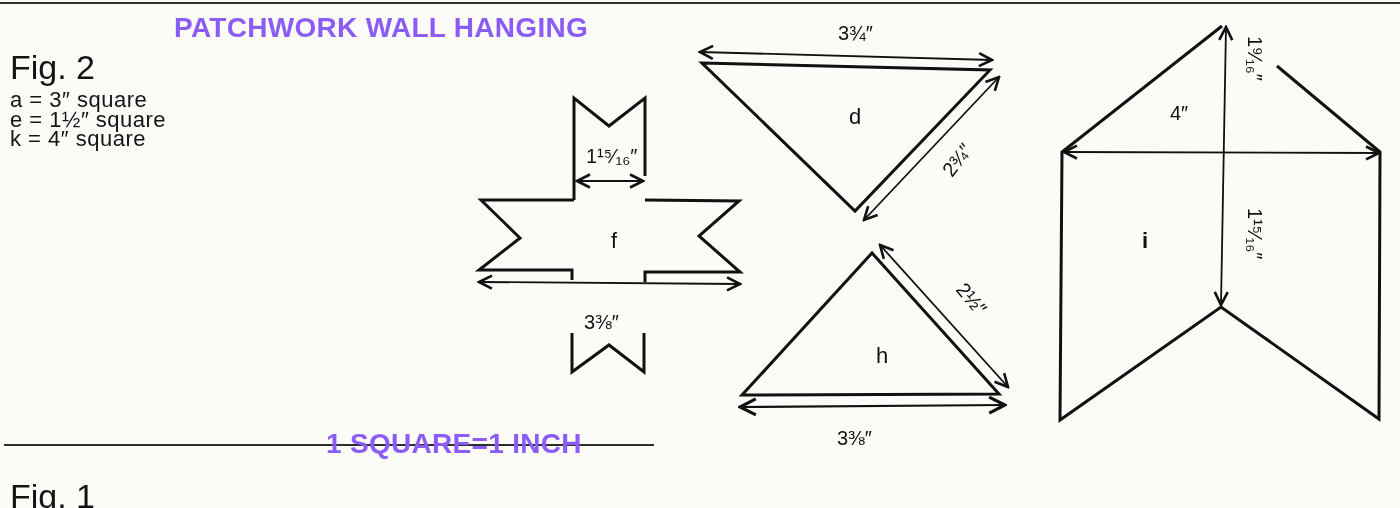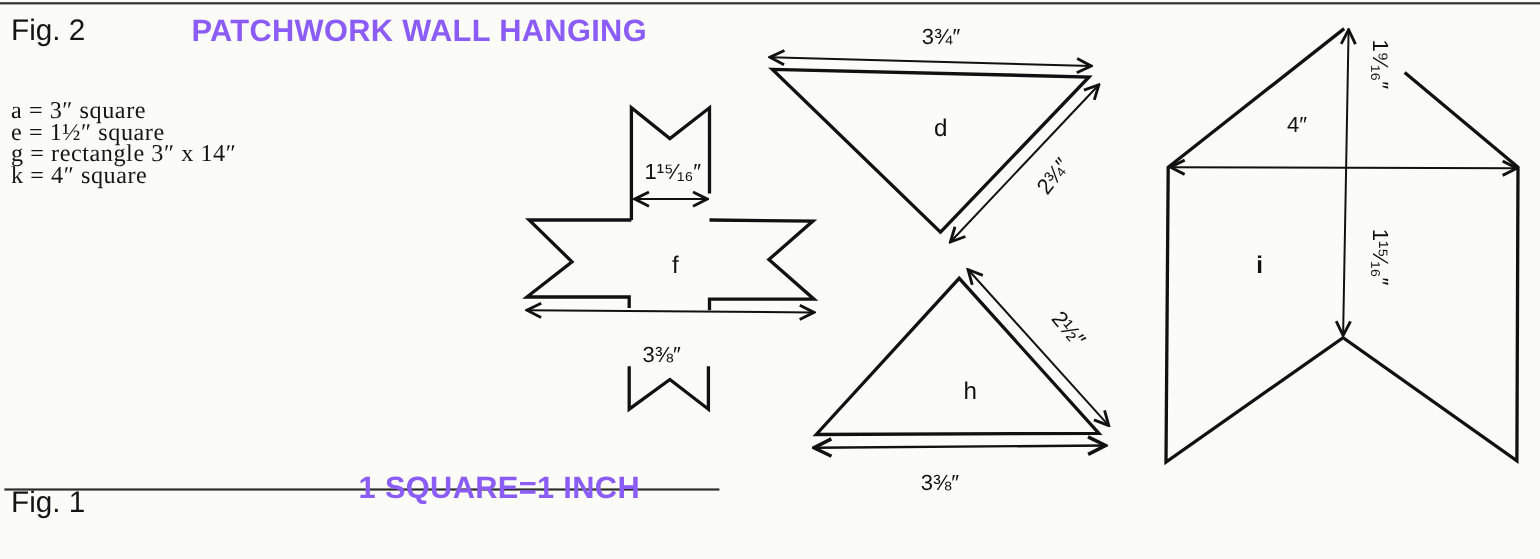--- a/index.html
+++ b/index.html
@@ -2,43 +2,42 @@
 <html><head>
   <meta charset="utf-8">
   <style>
     html, body { margin: 0; padding: 0; }
     body {
       width: 1400px; height: 508px; position: relative; overflow: hidden;
       background: #fbfbf8;
       font-family: "Liberation Sans", sans-serif;
       color: #111;
     }
-    .abs { position: absolute; font-family: Liberation Serif, serif; }
+    .abs { position: absolute; }
     .top-rule { left: 0; top: 2px; width: 1400px; height: 2px; background: #333; }
-    .fig-label { font-family: "Liberation Sans", sans-serif; font-size: 27px; color: #141414; }
+    .fig-label { font-family: "Liberation Sans", sans-serif; font-size: 34px; color: #141414; margin-top: 36px; }
     .title { font-family: "Liberation Sans", sans-serif; font-weight: bold; font-size: 28px; letter-spacing: 0.3px; color: #8b5cf6; }
     .legend { left: 10px; top: 90px; font-size: 22px; line-height: 19.5px; letter-spacing: 0.5px; color: #151515; }
     .legend div { white-space: nowrap; }
     .bottom-rule { left: 4px; top: 444px; width: 650px; height: 2px; background: #2e2e2e; }
     svg.diagram { position: absolute; left: 0; top: 0; }
     .dim { font-family: "Liberation Sans", sans-serif; font-size: 20px; fill: #111; }
     .piece { font-family: "Liberation Sans", sans-serif; font-size: 22px; fill: #111; }
   </style>
 </head>
 <body>
 
 <div class="abs top-rule"></div>
 
 <div class="abs fig-label" style="left:10px; top:12px;">Fig. 2</div>
 <div class="abs title" style="left:174px; top:12px;">PATCHWORK WALL HANGING</div>
 
 <div class="abs legend">
   <div>a = 3″  square</div>
   <div>e = 1½″  square</div>
-  <div>g = rectangle 3″  x 14″</div>
   <div>k = 4″  square</div>
 </div>
 
 <svg class="diagram" width="1400" height="508" viewBox="0 0 1400 508">
   <defs>
     <marker id="arr" viewBox="0 0 10 10" refX="9" refY="5" markerWidth="9" markerHeight="9" orient="auto-start-reverse">
       <path d="M1,1 L9,5 L1,9" fill="none" stroke="#111" stroke-width="1.6"></path>
     </marker>
   </defs>
 

